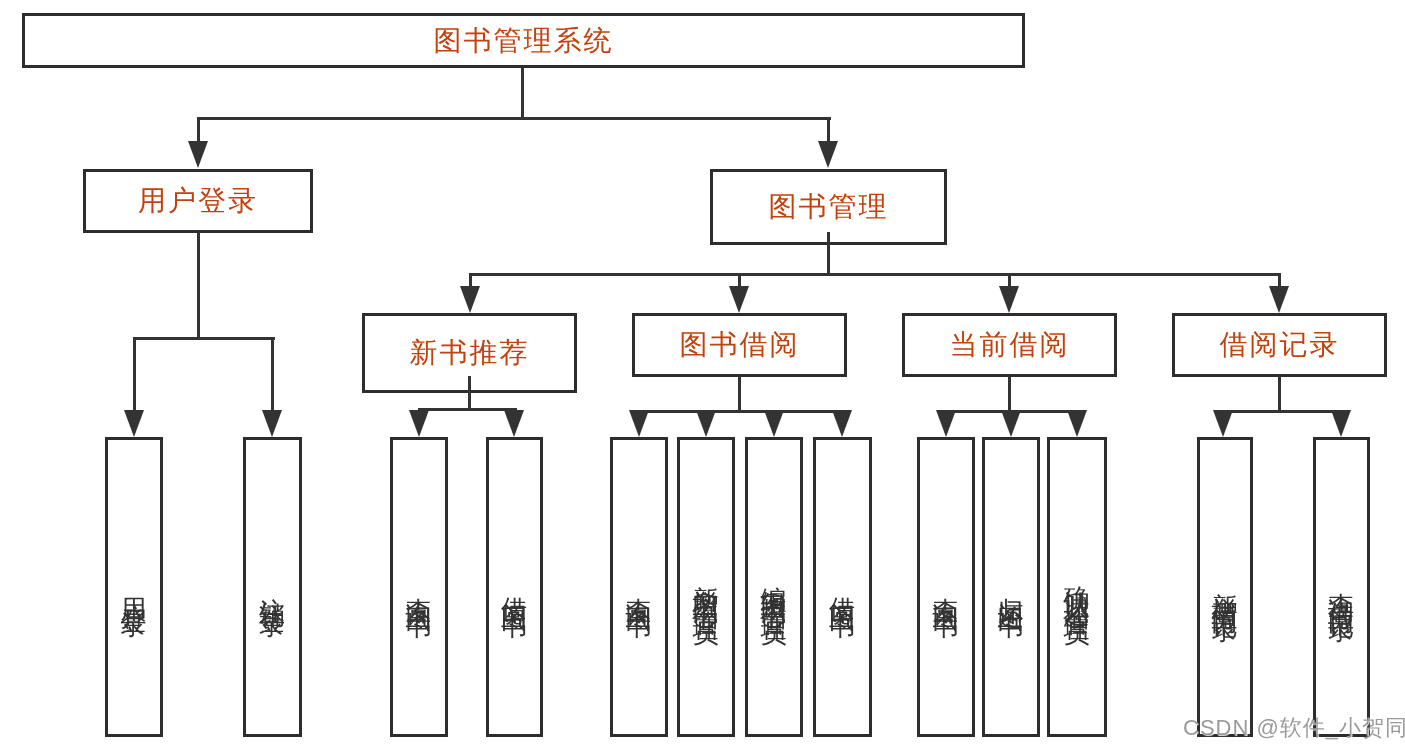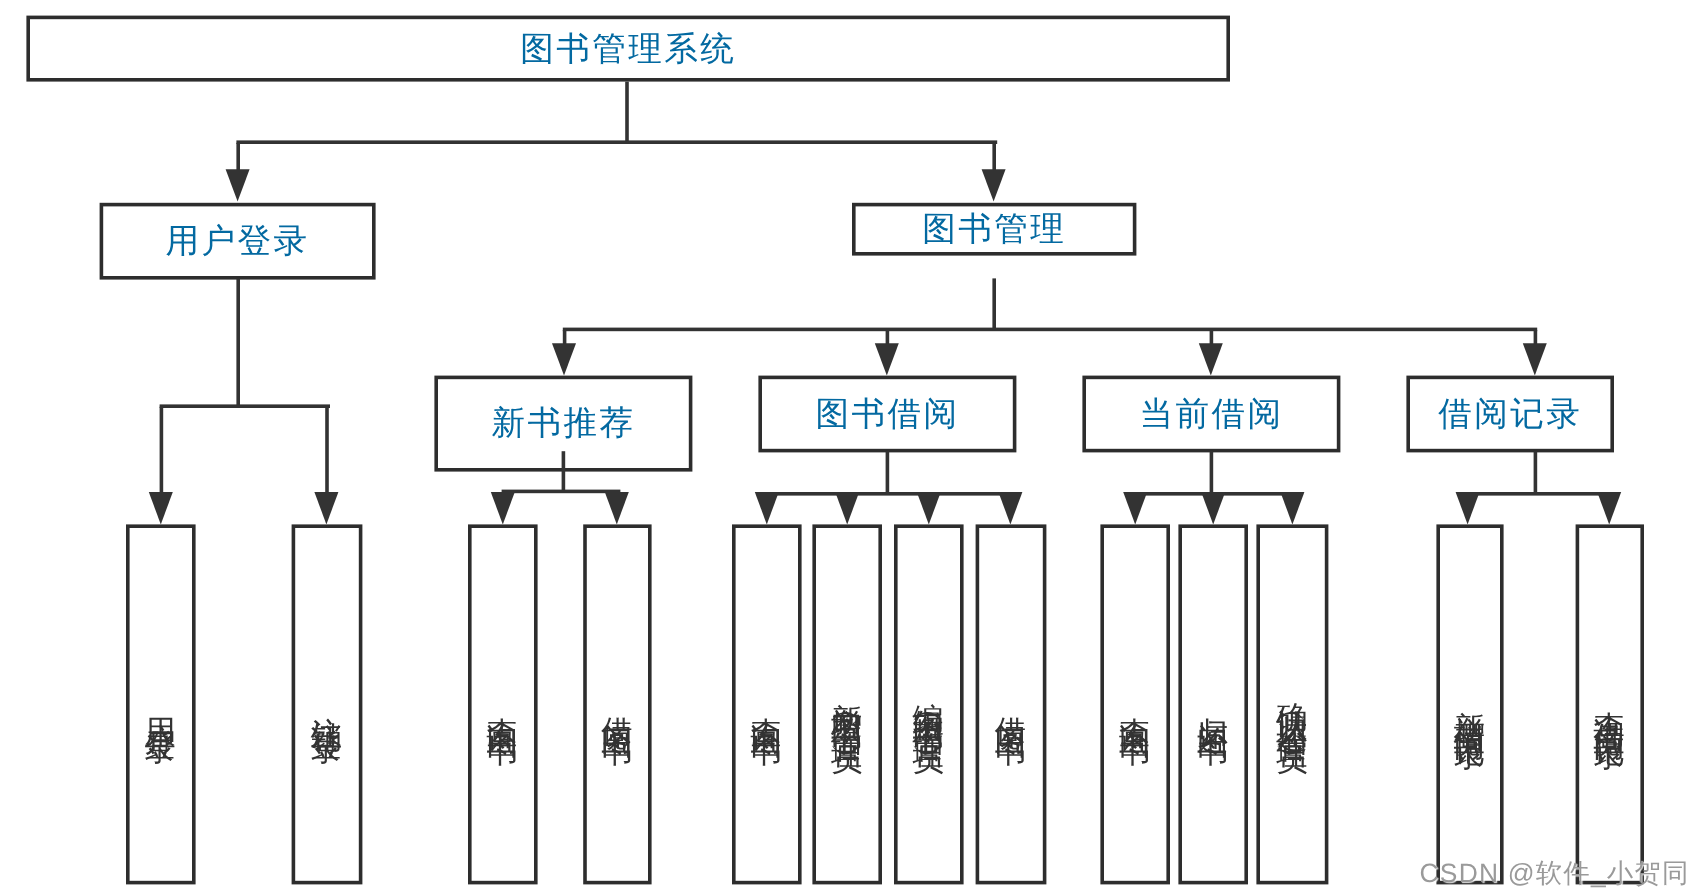--- a/index.html
+++ b/index.html
@@ -17,21 +17,21 @@
     border: 3px solid #2d2d2d;
     background: #ffffff;
     display: flex;
     align-items: center;
     justify-content: center;
     color: #333333;
   }
   .h-label {
     font-size: 28px;
     letter-spacing: 2px;
-    color: #0369a1;
+    color: #c2410c;
     white-space: nowrap;
   }
   .v-label {
     writing-mode: vertical-rl;
     text-orientation: mixed;
     font-size: 26px;
     line-height: 1;
     letter-spacing: 5px;
     color: #333333;
   }
@@ -66,21 +66,21 @@
   <div class="ln" style="left:521px;top:68px;width:3px;height:52px;"></div>
   <div class="ln" style="left:197px;top:117px;width:634px;height:3px;"></div>
   <div class="ln" style="left:197px;top:119px;width:3px;height:26px;"></div>
   <div class="ln" style="left:827px;top:119px;width:3px;height:26px;"></div>
   <div class="arrow" style="left:188px;top:141px;"></div>
   <div class="arrow" style="left:818px;top:141px;"></div>
 
   <div class="node" style="left:83px;top:169px;width:230px;height:64px;">
     <span class="h-label">用户登录</span>
   </div>
-  <div class="node" style="left:710px;top:169px;width:237px;height:44px;">
+  <div class="node" style="left:710px;top:169px;width:237px;height:76px;">
     <span class="h-label">图书管理</span>
   </div>
 
   <div class="ln" style="left:197px;top:232px;width:3px;height:107px;"></div>
   <div class="ln" style="left:133px;top:337px;width:142px;height:3px;"></div>
   <div class="ln" style="left:133px;top:339px;width:3px;height:73px;"></div>
   <div class="ln" style="left:271px;top:339px;width:3px;height:73px;"></div>
   <div class="arrow" style="left:124px;top:410px;"></div>
   <div class="arrow" style="left:262px;top:410px;"></div>
 
@@ -97,21 +97,21 @@
 
   <div class="node" style="left:362px;top:313px;width:215px;height:80px;">
     <span class="h-label">新书推荐</span>
   </div>
   <div class="node" style="left:902px;top:313px;width:215px;height:64px;">
     <span class="h-label">当前借阅</span>
   </div>
   <div class="node" style="left:632px;top:313px;width:215px;height:64px;">
     <span class="h-label">图书借阅</span>
   </div>
-  <div class="node" style="left:1172px;top:313px;width:173px;height:64px;">
+  <div class="node" style="left:1172px;top:313px;width:215px;height:64px;">
     <span class="h-label">借阅记录</span>
   </div>
 
   <div class="ln" style="left:468px;top:376px;width:3px;height:34px;"></div>
   <div class="ln" style="left:418px;top:408px;width:99px;height:3px;"></div>
   <div class="arrow" style="left:409px;top:410px;"></div>
   <div class="arrow" style="left:504px;top:410px;"></div>
 
   <div class="ln" style="left:738px;top:376px;width:3px;height:36px;"></div>
   <div class="ln" style="left:638px;top:410px;width:207px;height:3px;"></div>

